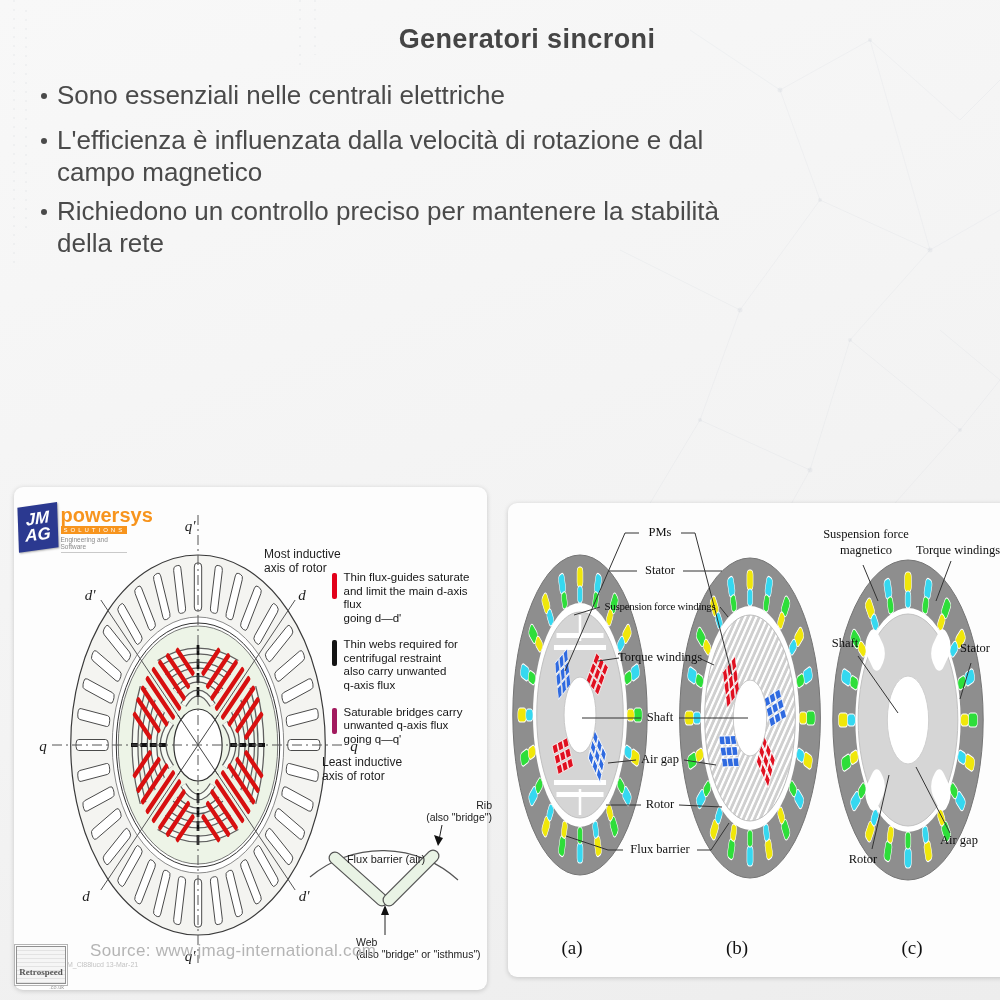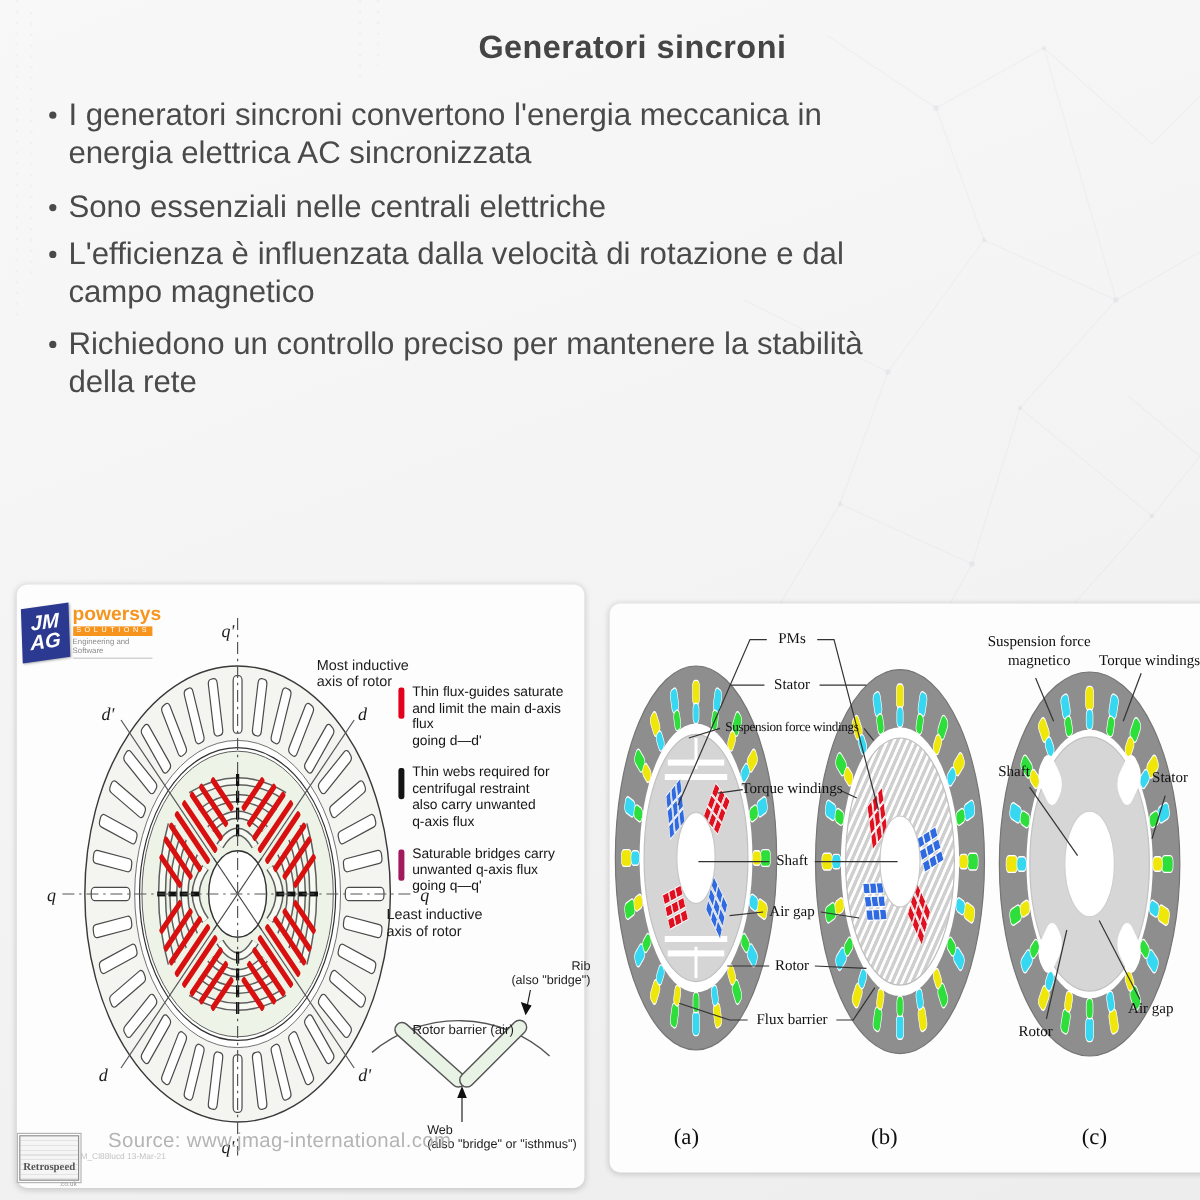--- a/index.html
+++ b/index.html
@@ -33,21 +33,21 @@
   .card svg.fill{position:absolute;left:0;top:0;}
   .abs{position:absolute;}
   
   .logo{left:4px;top:18px;display:flex;align-items:flex-start;z-index:3;}
   .logo-mark{
     background:#2b3990;color:#fff;font-weight:700;font-style:italic;font-size:17px;line-height:.95;
     padding:6px 7px 7px 7px;transform:rotate(-8deg) skewX(-6deg);white-space:pre-line;text-align:center;
     box-shadow:1px 1px 2px rgba(0,0,0,.3);
   }
   .logo-right{margin-left:3px;}
-  .logo-brand{color:#f7941d;font-weight:700;font-size:16px;line-height:1;}
+  .logo-brand{color:#f7941d;font-weight:700;font-size:20px;line-height:1;}
   .logo-sub{
     background:#f7941d;color:#fff;font-size:6px;letter-spacing:3px;padding:1px 3px;margin-top:1px;
     text-transform:uppercase;width:60px;
   }
   .logo-tag{color:#8a8a8a;font-size:6.5px;margin-top:2px;border-bottom:1px solid #c9c9c9;padding-bottom:2px;width:66px;}
   
   .note{font-size:12px;line-height:1.18;color:#1d1d1d;}
   .legend{left:318px;top:84px;width:152px;}
   .legend-item{display:flex;margin-bottom:13px;}
   .legend-bar{width:4.5px;height:26px;border-radius:2px;margin-right:7px;flex:none;margin-top:2px;}
@@ -106,22 +106,20 @@
     <line x1="14" y1="0" x2="14" y2="265"></line>
       <line x1="26" y1="10" x2="26" y2="230"></line>
     <line x1="300" y1="0" x2="300" y2="70"></line>
       <line x1="315" y1="0" x2="315" y2="55"></line>
   </g>
 </svg>
 
 <h1 class="page-title">Generatori sincroni</h1>
 
 <ul class="bullets">
-  <li>I generatori sincroni convertono l'energia meccanica in
-energia elettrica AC sincronizzata</li>
   <li>Sono essenziali nelle centrali elettriche</li>
   <li>L'efficienza è influenzata dalla velocità di rotazione e dal
 campo magnetico</li>
   <li>Richiedono un controllo preciso per mantenere la stabilità
 della rete</li>
 </ul>
 
 <div class="card card-left">
 
   <div class="abs logo">
@@ -296,21 +294,21 @@
 q-axis flux</span>
     </div>
     <div class="legend-item">
       <span class="legend-bar c2"></span>
       <span class="legend-text pre">Saturable bridges carry
 unwanted q-axis flux
 going q—q'</span>
     </div>
   </div>
 
-  <div class="abs inset-label" style="left:306px;top:366px;width:132px;text-align:center;">Rotor barrier (air)</div>
+  <div class="abs inset-label" style="left:306px;top:366px;width:132px;text-align:center;">Flux barrier (air)</div>
   <div class="abs inset-label pre" style="left:378px;top:312px;width:100px;text-align:right;font-size:10.5px;">Rib
 (also "bridge")</div>
   <div class="abs inset-label pre" style="left:342px;top:449px;width:150px;font-size:10.5px;">Web
 (also "bridge" or "isthmus")</div>
 
   <div class="abs retro">
     <span class="retro-name">Retrospeed</span>
     <span class="retro-domain">.co.uk</span>
   </div>
   <div class="abs stamp">M_Cl88lucd 13-Mar-21</div>

